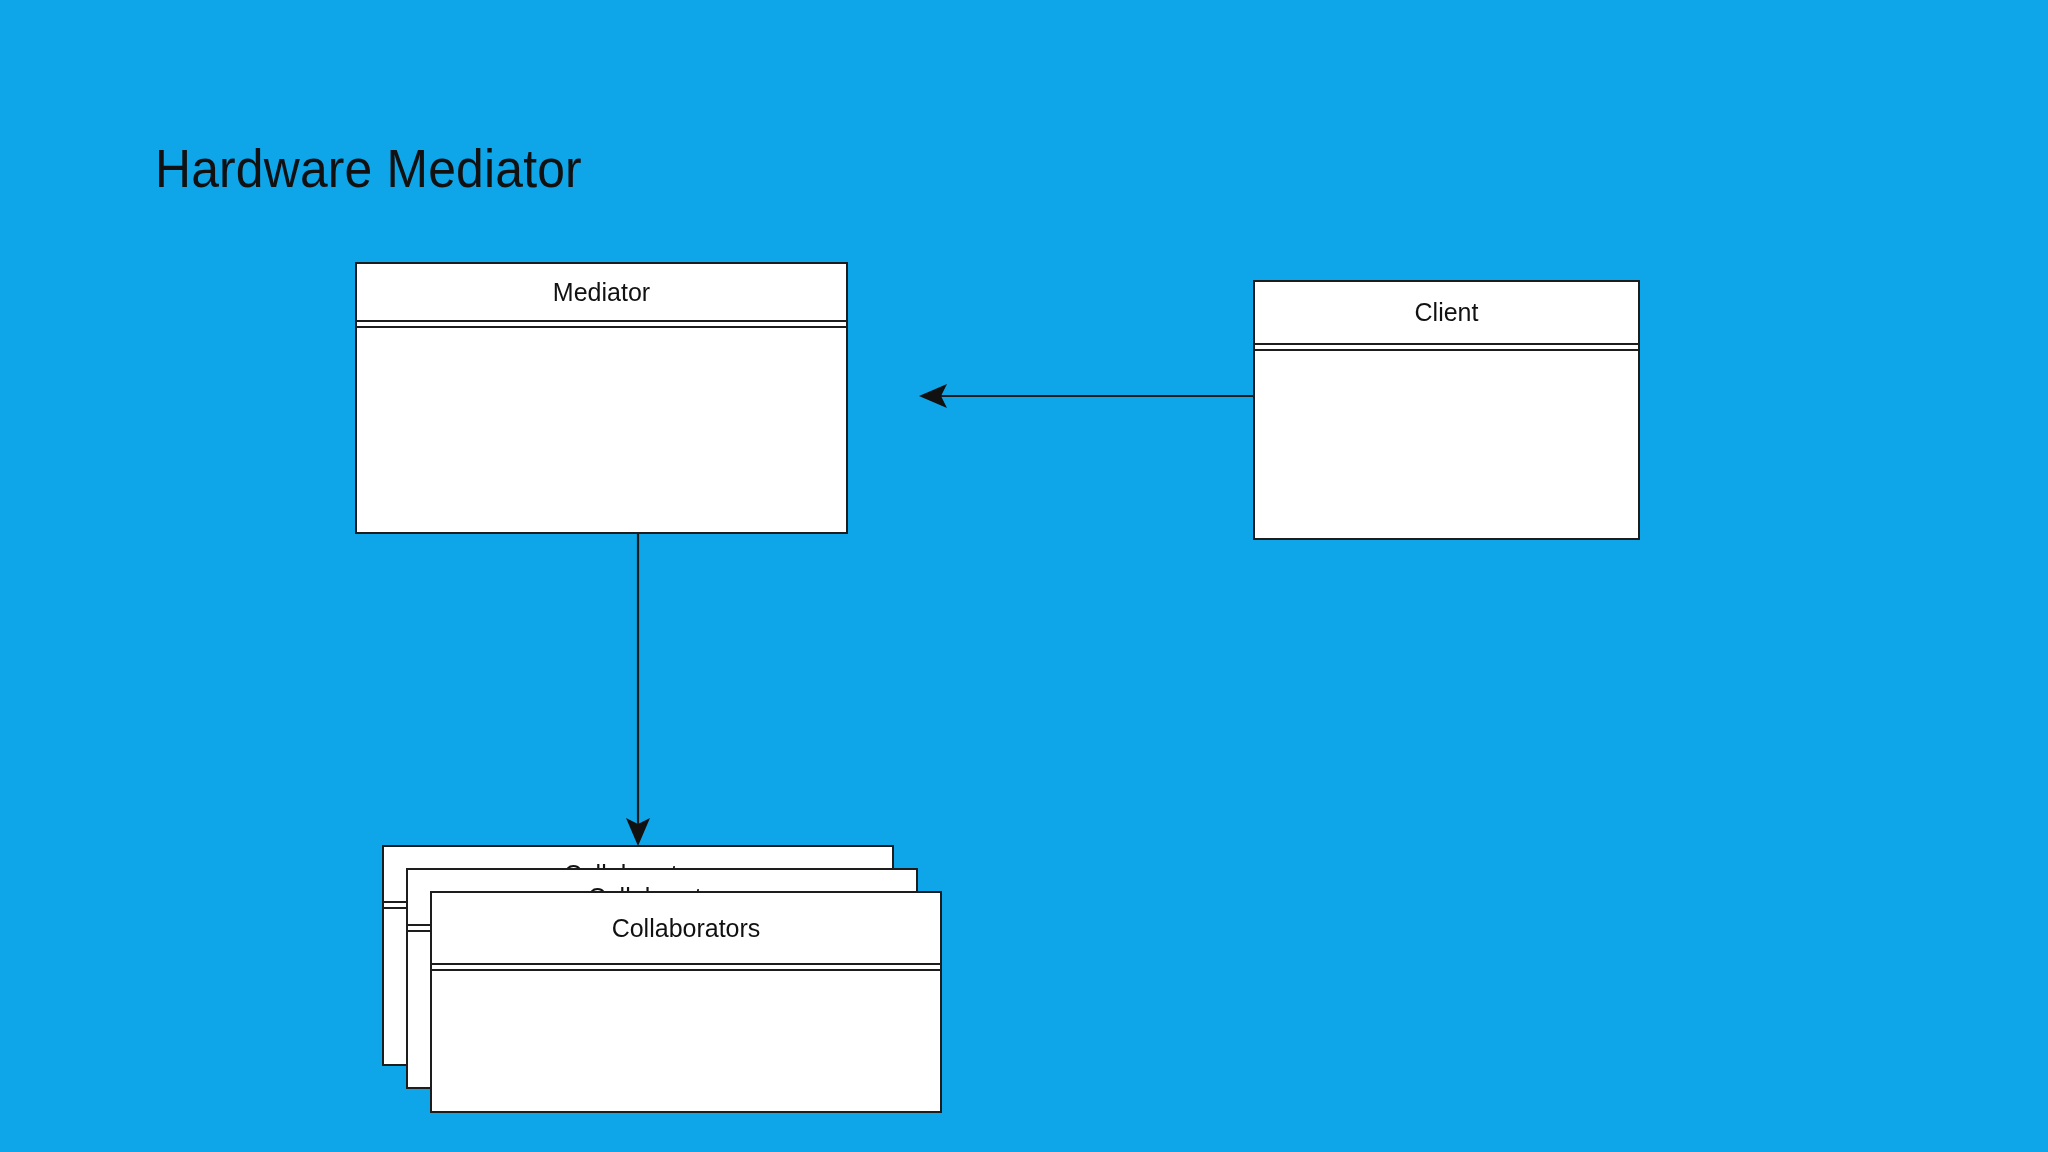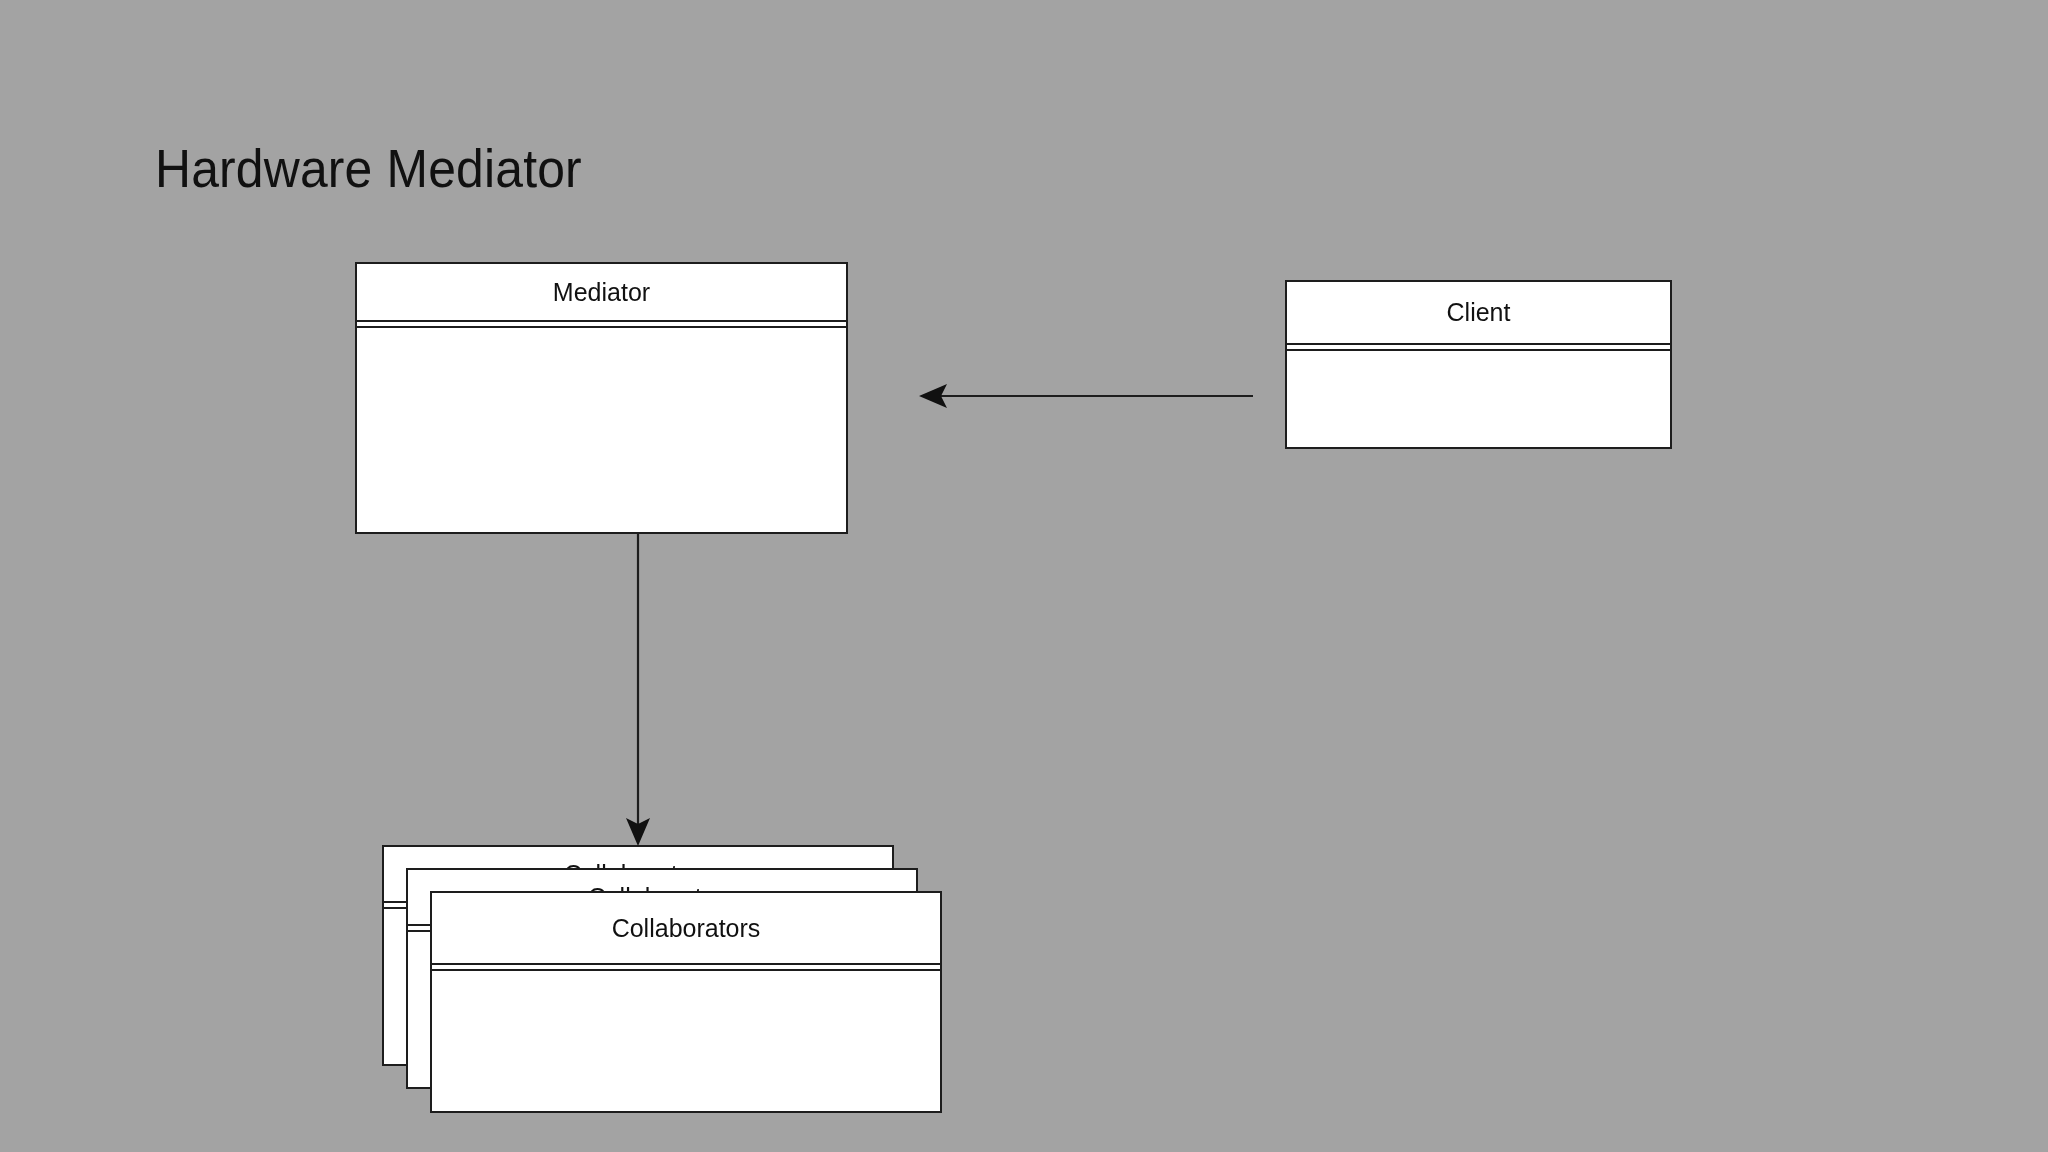--- a/index.html
+++ b/index.html
@@ -13,21 +13,21 @@
     height: 1152px;
     overflow: hidden;
     font-family: "Liberation Sans", sans-serif;
     -webkit-font-smoothing: antialiased;
   }
 
   #slide {
     position: relative;
     width: 2048px;
     height: 1152px;
-    background: #a3a3a3;
+    background: #0ea5e9;
   }
 
   
   #slide-title {
     position: absolute;
     left: 155px;
     top: 138px;
     font-family: "Liberation Sans", sans-serif;
     font-size: 53px;
     font-weight: 300;
@@ -84,22 +84,21 @@
     top: 262px;
     width: 493px;
     height: 272px;
   }
   #mediator-class .uml-header { height: 58px; }
 
   #client-class {
     left: 1253px;
     top: 280px;
     width: 387px;
-    height: 169px;
-    margin-left: 32px;
+    height: 260px;
   }
   #client-class .uml-header { height: 63px; }
 
   
   #collaborators-stack {
     position: absolute;
     left: 0;
     top: 0;
     width: 2048px;
     height: 1152px;

